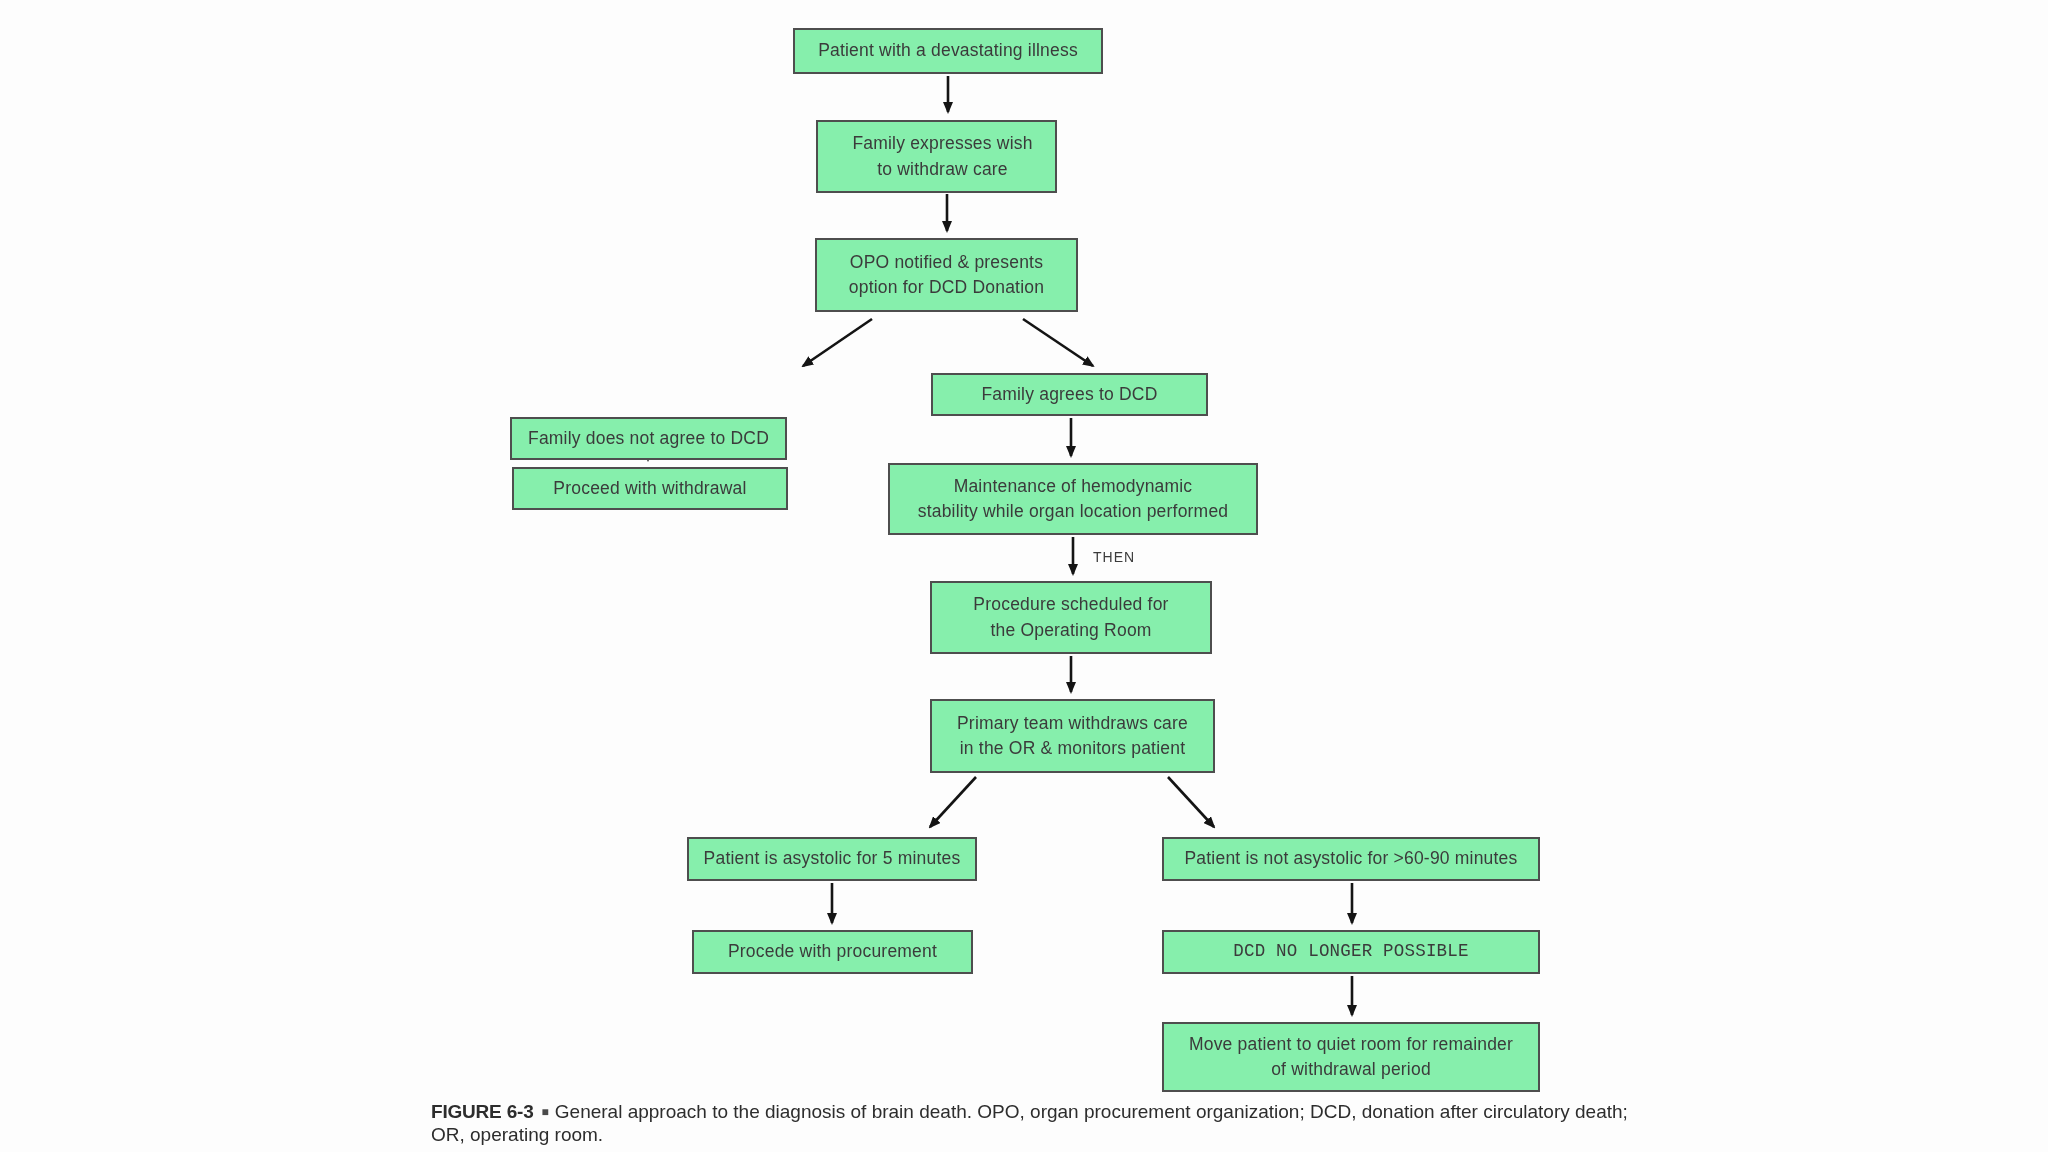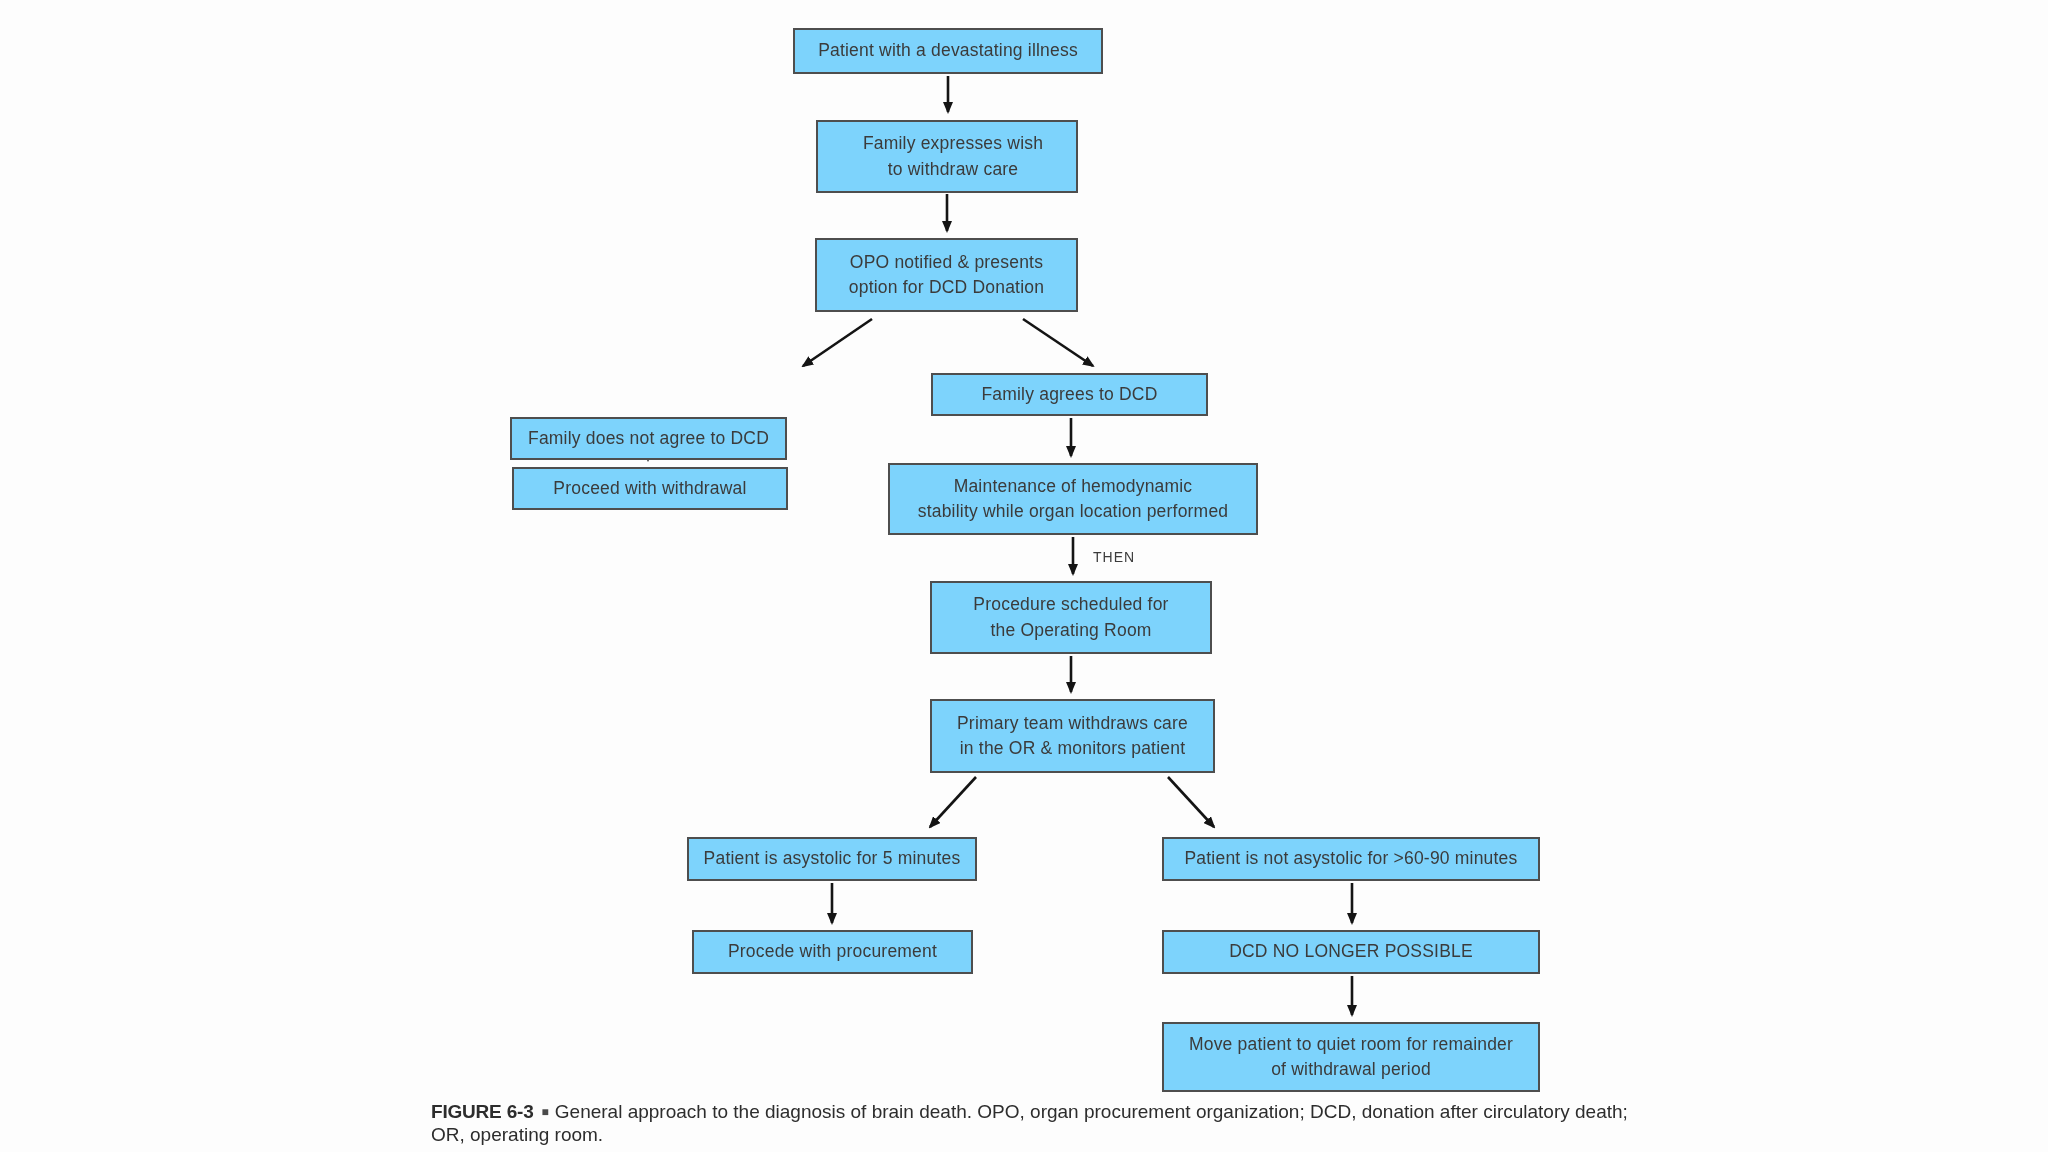--- a/index.html
+++ b/index.html
@@ -23,21 +23,21 @@
   }
   svg.arrows {
     position: absolute;
     left: 0; top: 0;
     width: 2048px;
     height: 1152px;
     pointer-events: none;
   }
   .node {
     position: absolute;
-    background: #7dd3fc;
+    background: #86efac;
     border: 2px solid #4e4e4e;
     box-sizing: border-box;
     display: flex;
     align-items: center;
     justify-content: center;
     text-align: center;
     color: #3b3b3b;
     font-size: 17.5px;
     line-height: 1.45;
     white-space: pre-line;
@@ -98,37 +98,37 @@
 
     <line x1="976" y1="777" x2="930" y2="827" stroke="#141414" stroke-width="2.6" marker-end="url(#ah)"></line>
     <line x1="1168" y1="777" x2="1214" y2="827" stroke="#141414" stroke-width="2.6" marker-end="url(#ah)"></line>
 
     <line x1="832" y1="883" x2="832" y2="923" stroke="#141414" stroke-width="2.6" marker-end="url(#ah)"></line>
     <line x1="1352" y1="883" x2="1352" y2="923" stroke="#141414" stroke-width="2.6" marker-end="url(#ah)"></line>
     <line x1="1352" y1="976" x2="1352" y2="1015" stroke="#141414" stroke-width="2.6" marker-end="url(#ah)"></line>
   </svg>
 
   <div class="node" style="left:793px;  top:28px;   width:310px; height:46px;">Patient with a devastating illness</div>
-  <div class="node" style="left:816px;  top:120px;  width:262px; height:73px;padding-left:12px;">Family expresses wish
+  <div class="node" style="left:816px;  top:120px;  width:241px; height:73px;padding-left:12px;">Family expresses wish
 to withdraw care</div>
   <div class="node" style="left:815px;  top:238px;  width:263px; height:74px;">OPO notified &amp; presents
 option for DCD Donation</div>
   <div class="node" style="left:510px;  top:373px;  width:277px; height:43px;margin-top:44px;">Family does not agree to DCD</div>
   <div class="node" style="left:931px;  top:373px;  width:277px; height:43px;">Family agrees to DCD</div>
   <div class="node" style="left:512px;  top:467px;  width:276px; height:43px;">Proceed with withdrawal</div>
   <div class="node" style="left:930px;  top:581px;  width:282px; height:73px;">Procedure scheduled for
 the Operating Room</div>
   <div class="node" style="left:888px;  top:463px;  width:370px; height:72px;">Maintenance of hemodynamic
 stability while organ location performed</div>
   <div class="node" style="left:930px;  top:699px;  width:285px; height:74px;">Primary team withdraws care
 in the OR &amp; monitors patient</div>
   <div class="node" style="left:687px;  top:837px;  width:290px; height:44px;">Patient is asystolic for 5 minutes</div>
   <div class="node" style="left:1162px; top:837px;  width:378px; height:44px;">Patient is not asystolic for &gt;60-90 minutes</div>
   <div class="node" style="left:692px;  top:930px;  width:281px; height:44px;">Procede with procurement</div>
-  <div class="node" style="left:1162px; top:930px;  width:378px; height:44px;">DCD NO LONGER POSSIBLE</div>
+  <div class="node" style="left:1162px; top:930px;  width:378px; height:44px;font-family:Liberation Mono, monospace;">DCD NO LONGER POSSIBLE</div>
   <div class="node" style="left:1162px; top:1022px; width:378px; height:70px;">Move patient to quiet room for remainder
 of withdrawal period</div>
 
   <span class="then-label">THEN</span>
 
   <div class="caption">
     <span class="fig-label">FIGURE 6-3</span><span class="marker">■</span><span>General approach to the diagnosis of brain death. OPO, organ procurement organization; DCD, donation after circulatory death; OR, operating room.</span>
   </div>
 
 </div>

